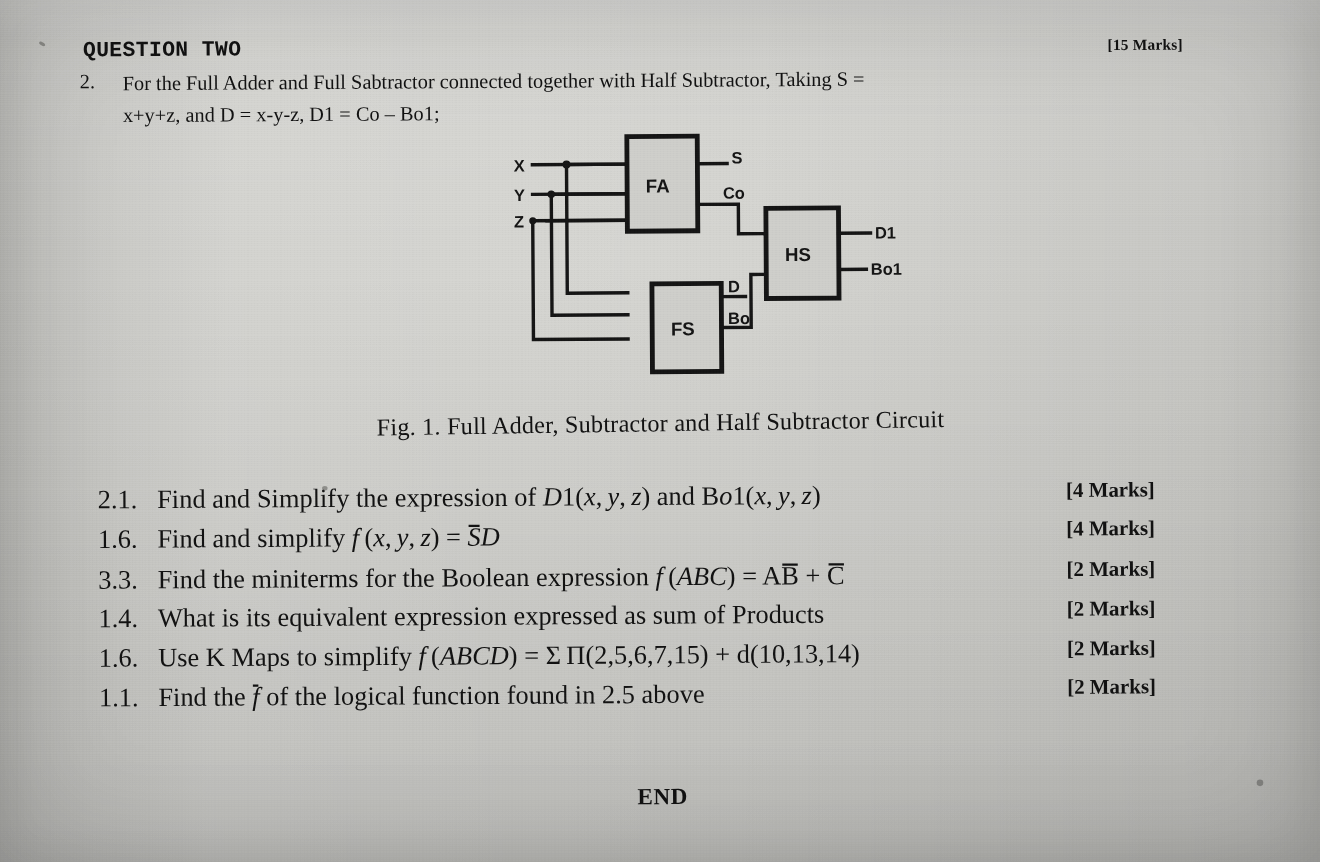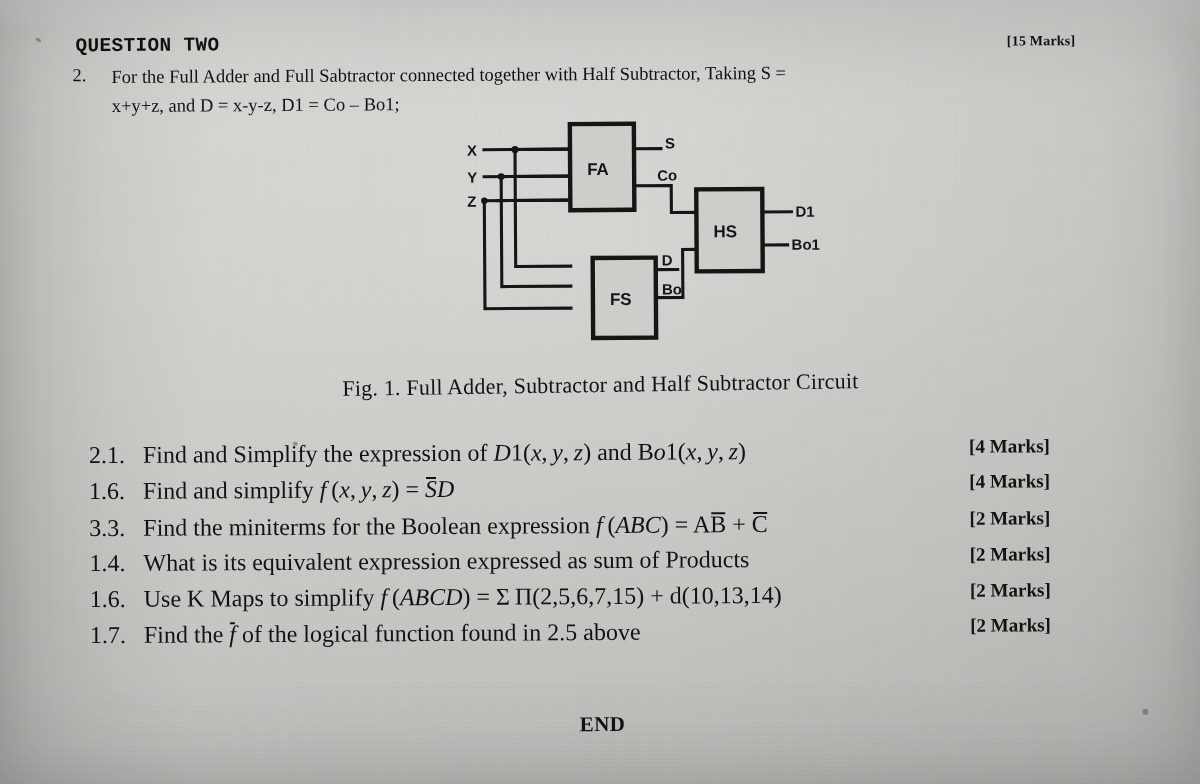--- a/index.html
+++ b/index.html
@@ -206,21 +206,21 @@
       <span class="mk">[2 Marks]</span>
     </div>
 
     <div class="qrow">
       <span class="qlabel">1.6.</span>
       <span class="qtext">Use K Maps to simplify <i class="mi">f</i> (<i class="mi">ABCD</i>) = Σ Π(2,5,6,7,15) + d(10,13,14)</span>
       <span class="mk">[2 Marks]</span>
     </div>
 
     <div class="qrow">
-      <span class="qlabel">1.7.</span>
+      <span class="qlabel">1.1.</span>
       <span class="qtext">Find the <span class="ovl"><i class="mi">f</i></span> of the logical function found in 2.5 above</span>
       <span class="mk">[2 Marks]</span>
     </div>
 
   </div>
 
   <div class="end">END</div>
 
   <div class="speck" style="left:37px;top:35px;width:6px;height:3px;transform:rotate(30deg);"></div>
   <div class="speck" style="left:292px;top:440px;width:5px;height:4px;"></div>

